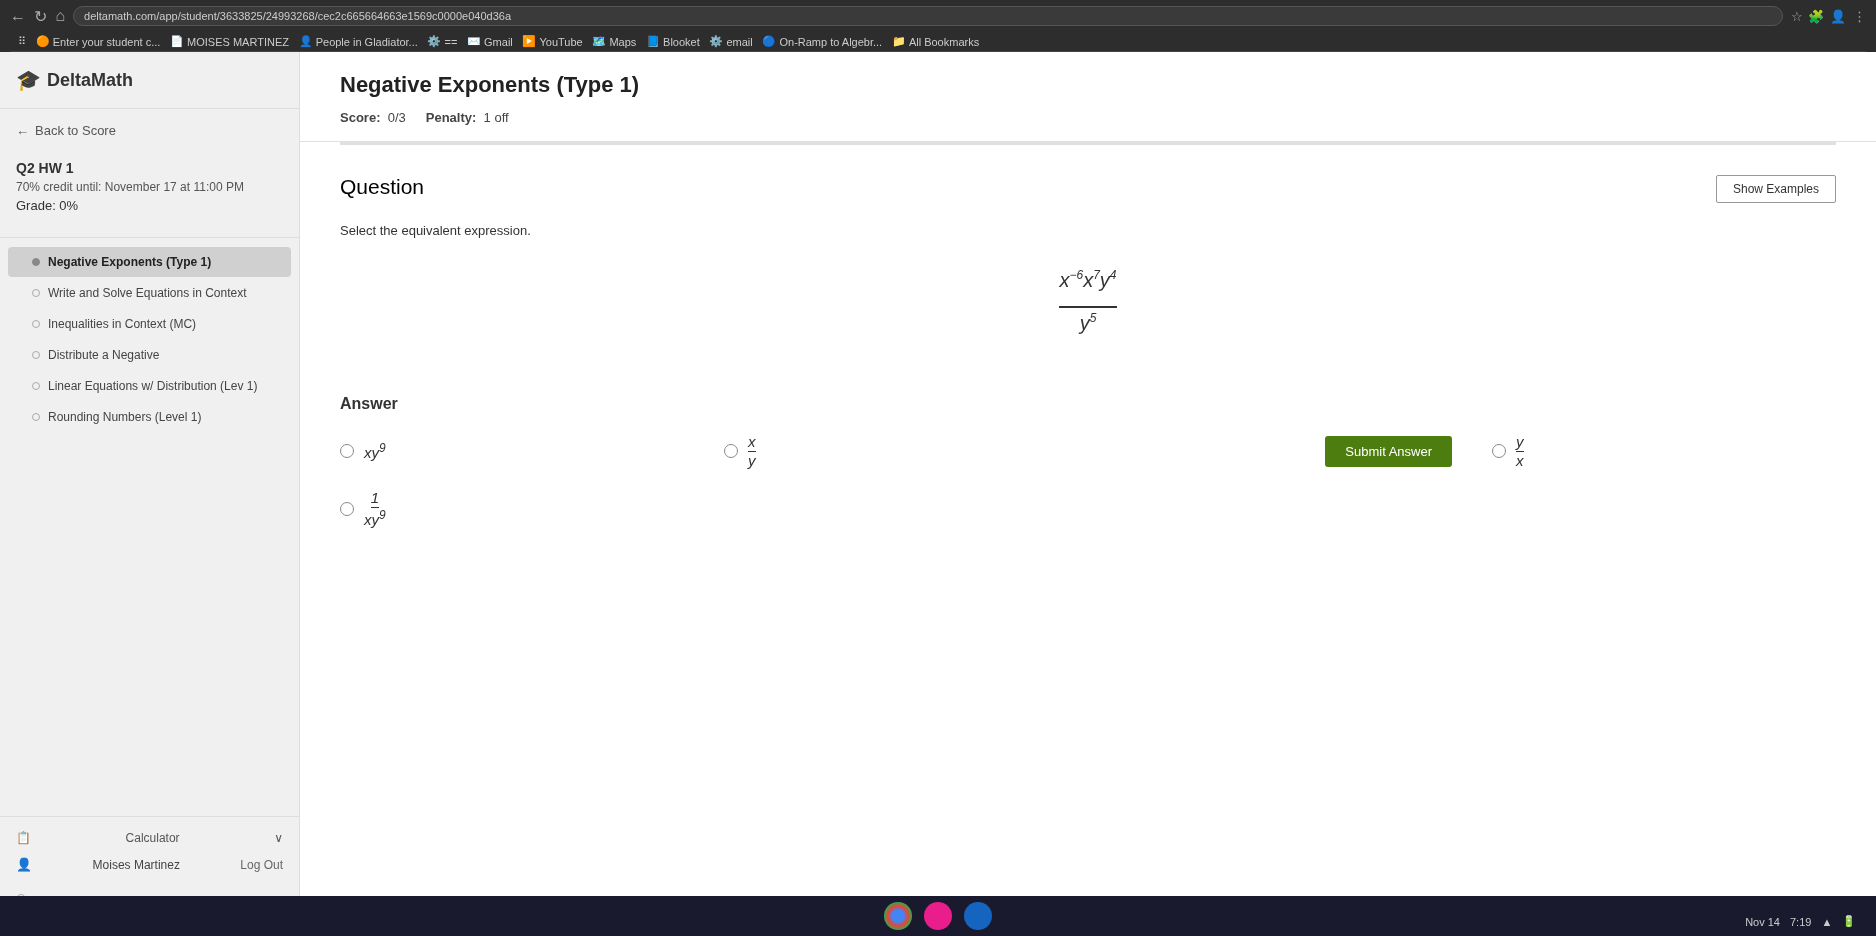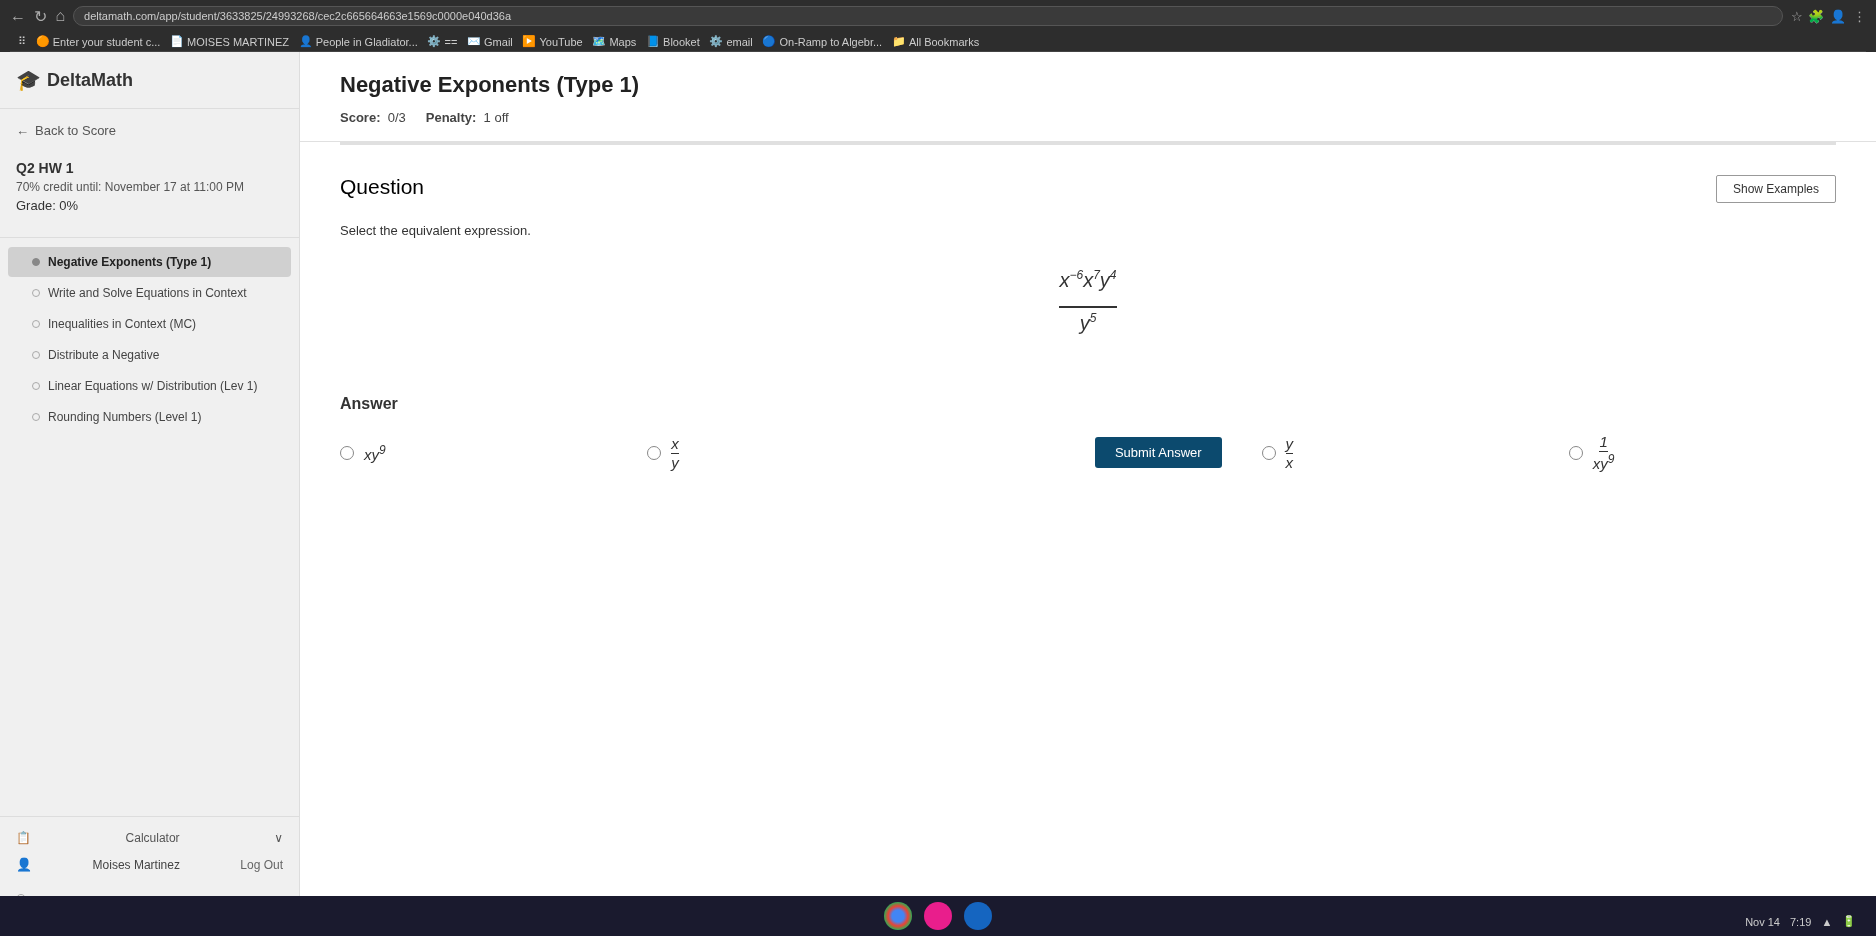--- a/index.html
+++ b/index.html
@@ -60,24 +60,24 @@
     
     .math-expression { display: flex; justify-content: center; margin: 20px 0 30px; }
     .math-fraction { display: flex; flex-direction: column; align-items: center; font-size: 20px; font-style: italic; }
     .math-numerator { border-bottom: 2px solid #333; padding-bottom: 14px; margin-bottom: 4px; }
     .math-denominator { }
     sup { font-size: 12px; vertical-align: super; font-style: italic; }
 
     
     .answer-section { padding: 0 40px 40px; }
     .answer-label { font-size: 16px; font-weight: 600; color: #333; margin-bottom: 20px; }
-    .answer-options { display: grid; grid-template-columns: 1fr 1fr 1fr 1fr 1fr; gap: 20px 40px; align-items: center; }
+    .answer-options { display: grid; grid-template-columns: 1fr 1fr 1fr 1fr; gap: 20px 40px; align-items: center; }
     .answer-option { display: flex; align-items: center; gap: 10px; font-size: 15px; font-style: italic; color: #333; cursor: pointer; }
     .radio-btn { width: 14px; height: 14px; border-radius: 50%; border: 1px solid #888; flex-shrink: 0; cursor: pointer; }
-    .submit-btn { background: #0c4a6e; color: #fff; border: none; padding: 8px 20px; font-size: 13px; cursor: pointer; border-radius: 3px; }
+    .submit-btn { background: #4d7c0f; color: #fff; border: none; padding: 8px 20px; font-size: 13px; cursor: pointer; border-radius: 3px; }
 
     
     .taskbar { position: fixed; bottom: 0; left: 0; right: 0; background: #1a1a2e; height: 40px; display: flex; align-items: center; justify-content: center; gap: 12px; }
     .taskbar-icon { width: 28px; height: 28px; border-radius: 50%; cursor: pointer; }
     .taskbar-chrome { background: radial-gradient(circle at 50% 50%, #4285f4 30%, #ea4335 50%, #34a853 70%, #fbbc04 90%); }
     .taskbar-icon-pink { background: #e91e8c; }
     .taskbar-icon-blue { background: #1565c0; }
     .taskbar-right { position: fixed; bottom: 8px; right: 20px; display: flex; align-items: flex-end; gap: 10px; color: #ccc; font-size: 11px; }
   </style>
 </head>

